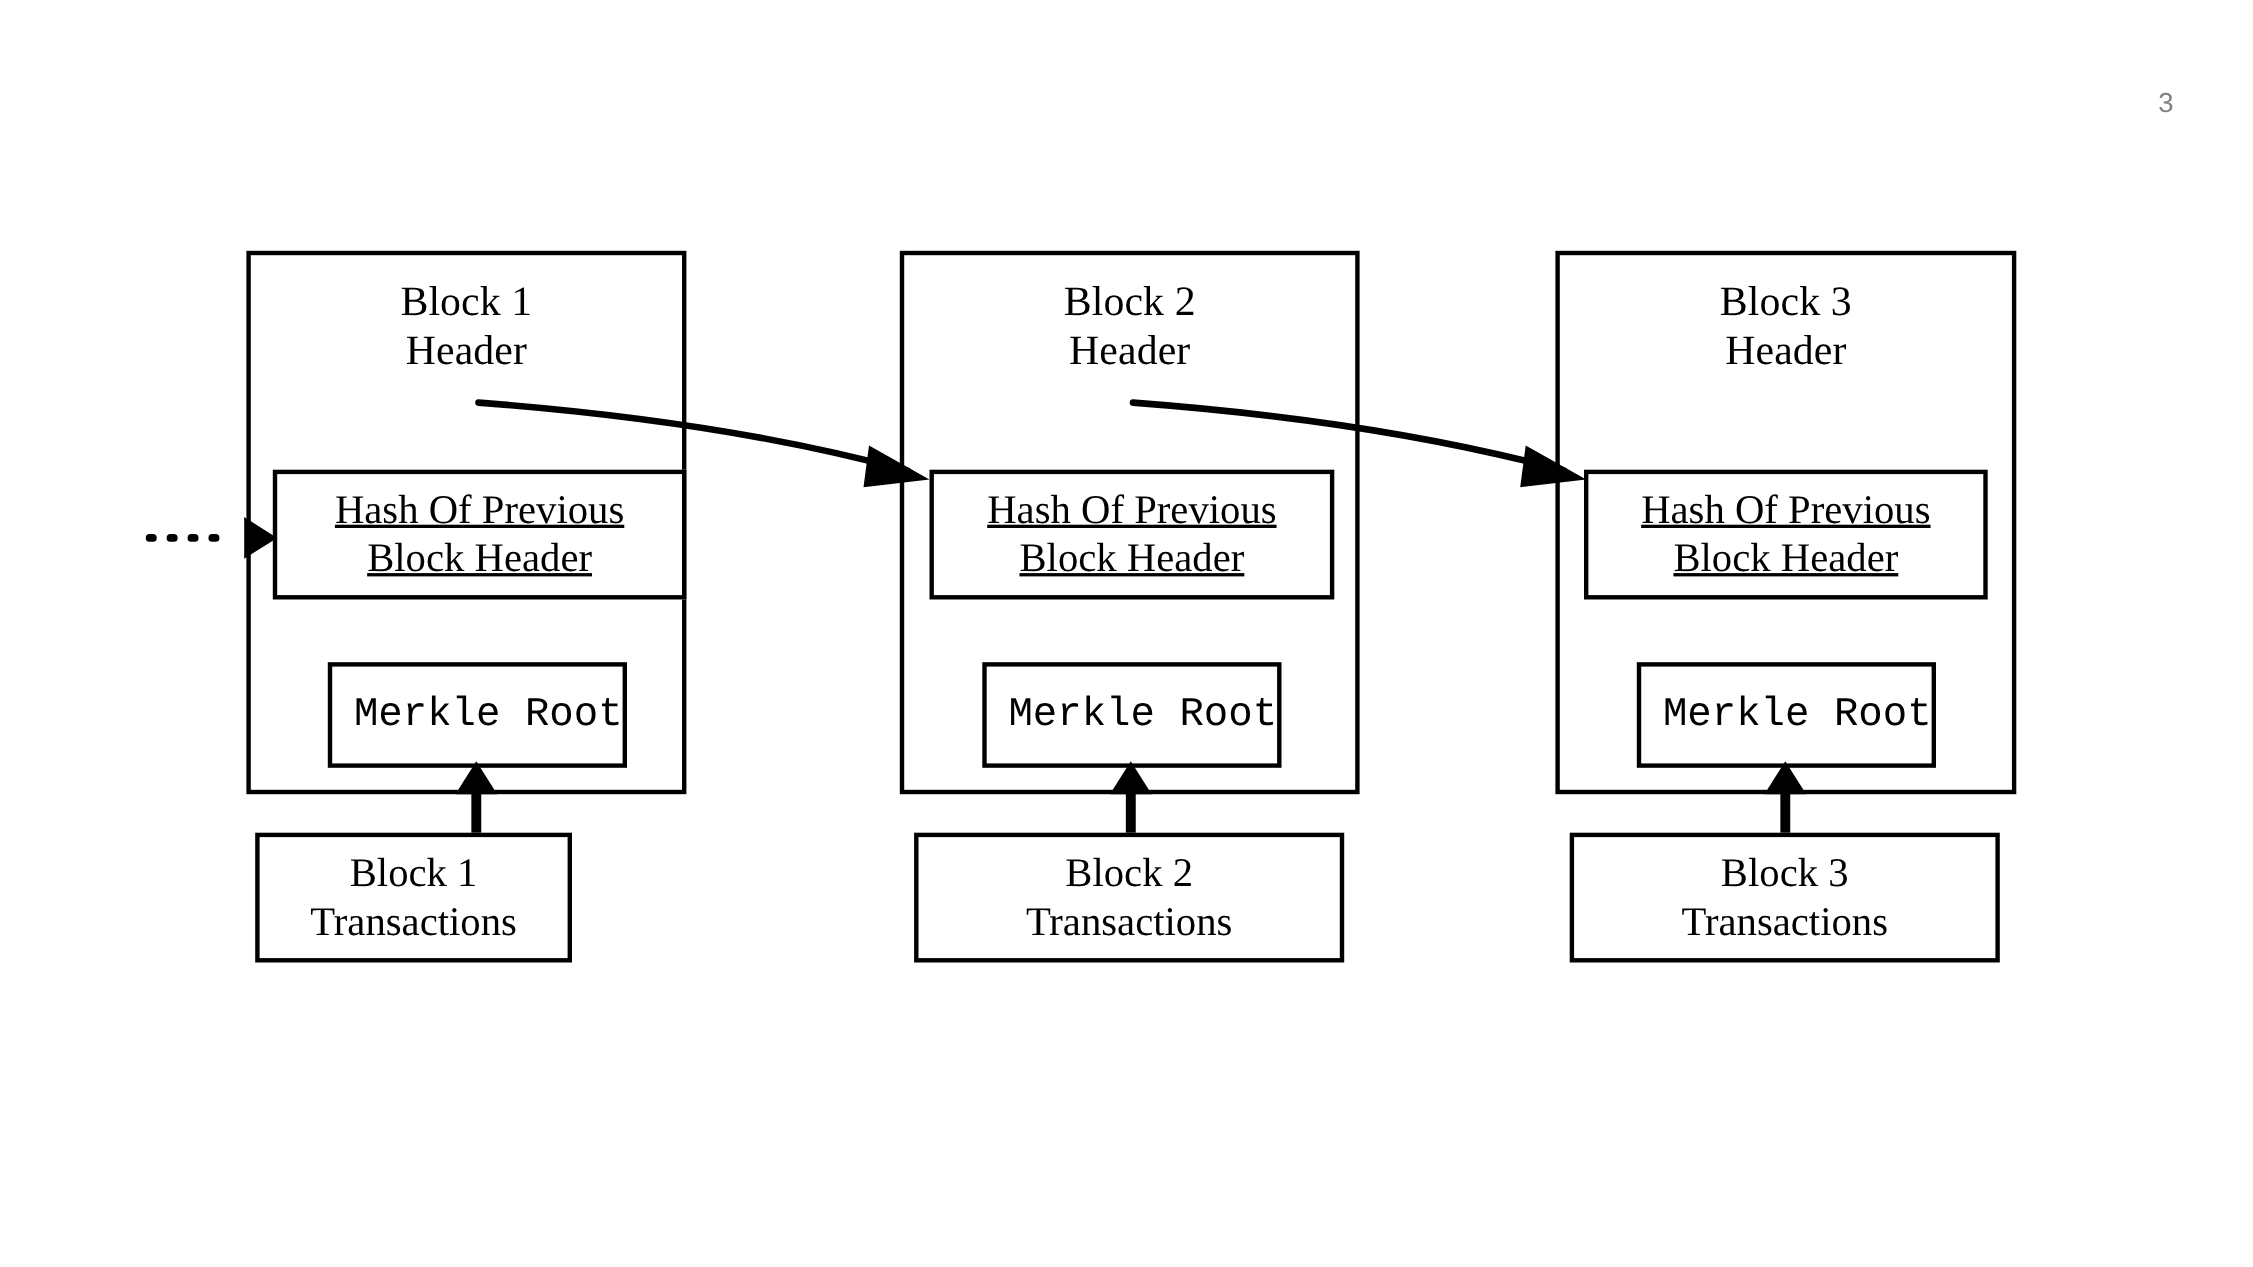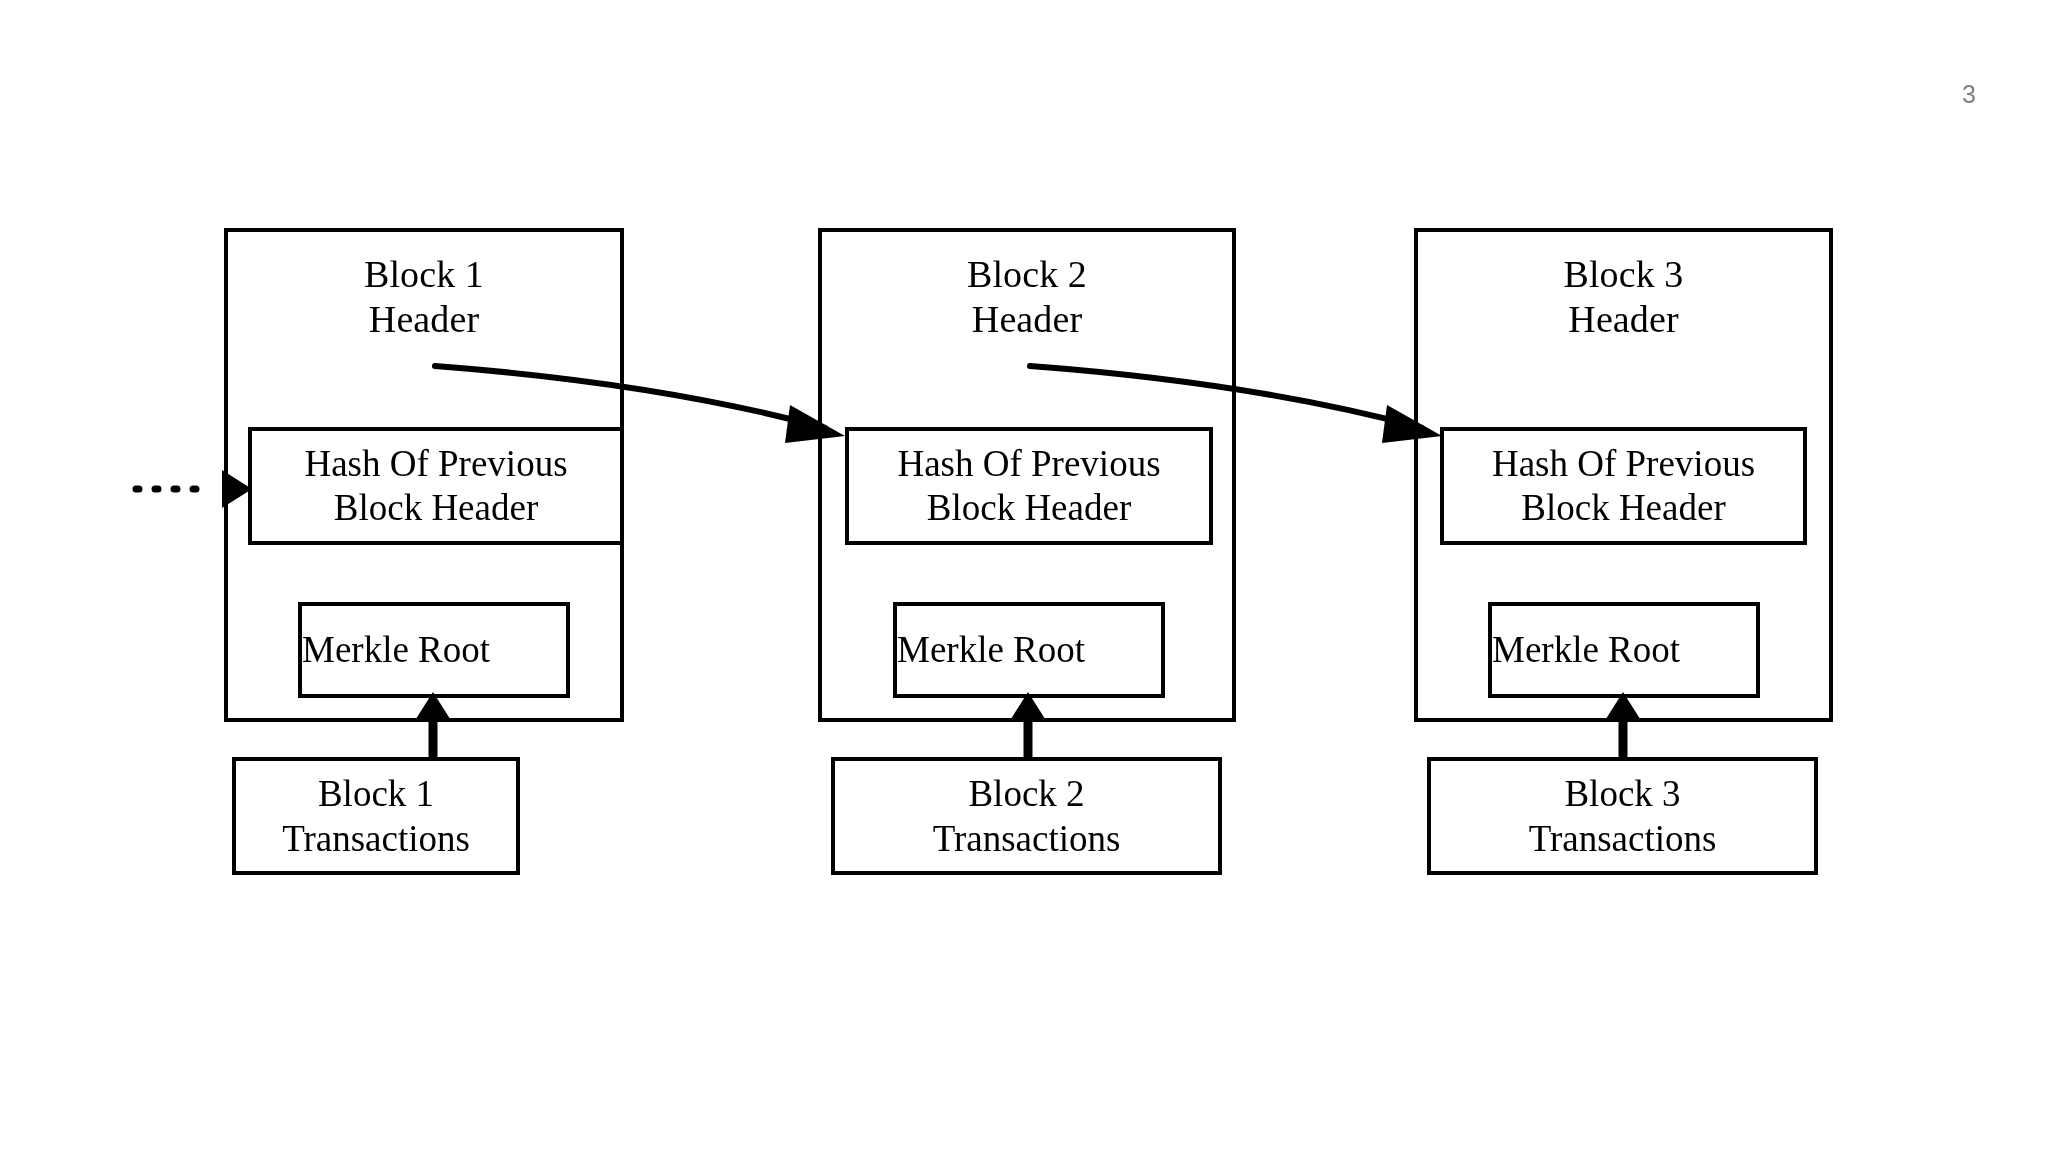--- a/index.html
+++ b/index.html
@@ -56,33 +56,35 @@
     box-sizing: border-box;
     border: 4px solid #000000;
     background: #ffffff;
     display: flex;
     align-items: center;
     justify-content: center;
     text-align: center;
     font-size: 37px;
     line-height: 1.2;
     white-space: pre-line;
+    text-decoration: underline;
   }
 
   .merkle-box {
     position: absolute;
     box-sizing: border-box;
     border: 4px solid #000000;
     background: #ffffff;
     display: flex;
     align-items: center;
-    justify-content: flex-start;
+    justify-content: flex-end;
     text-align: center;
     font-size: 37px;
     line-height: 1.2;
+    font-family: Liberation Mono, monospace;
   }
 
   .tx-box {
     position: absolute;
     box-sizing: border-box;
     border: 4px solid #000000;
     background: #ffffff;
     display: flex;
     align-items: center;
     justify-content: center;

